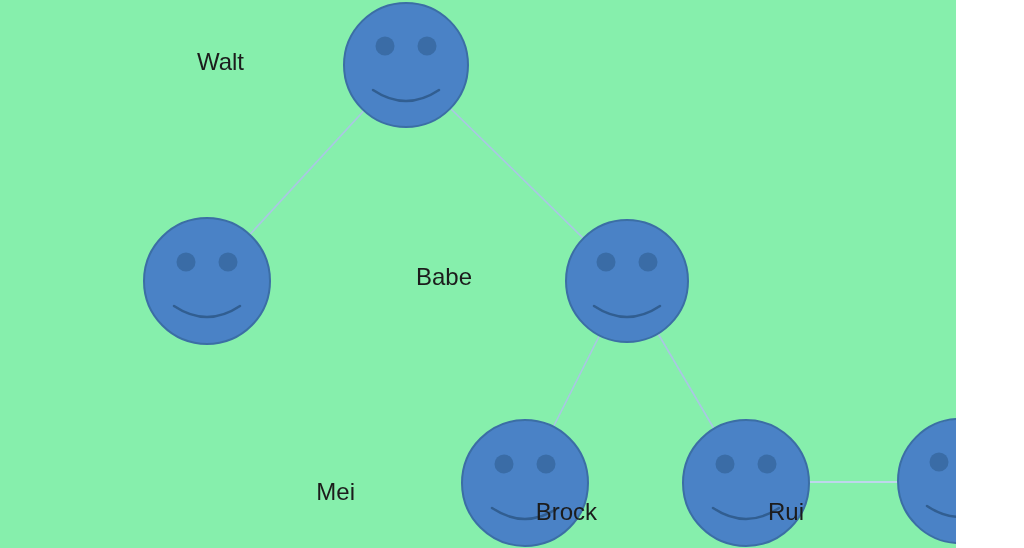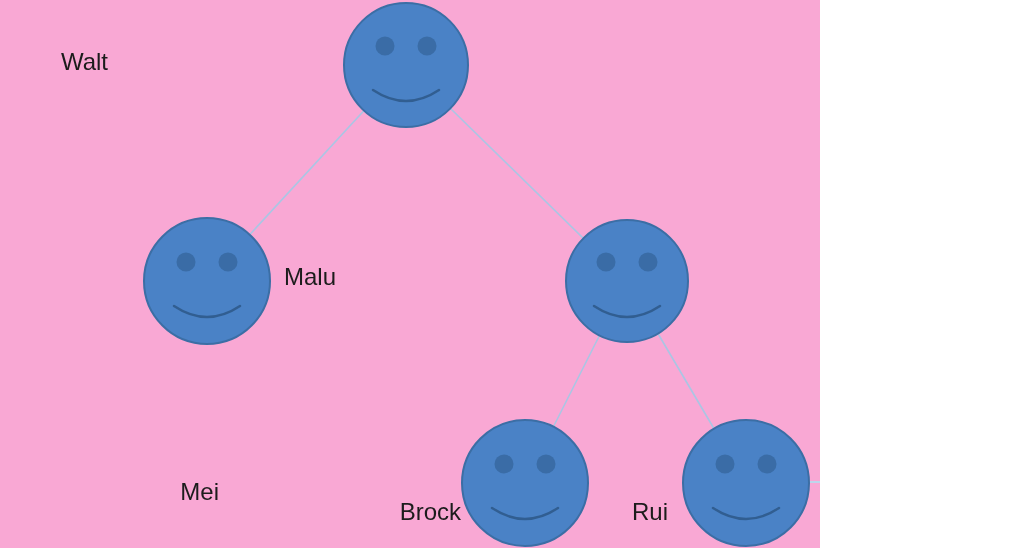--- a/index.html
+++ b/index.html
@@ -3,23 +3,23 @@
 <meta charset="utf-8">
 <style>
   html, body {
     margin: 0;
     padding: 0;
     background: #ffffff;
     font-family: "Liberation Sans", sans-serif;
   }
   .canvas {
     position: relative;
-    width: 820px;
+    width: 956px;
     height: 548px;
-    background: #f9a8d4;
+    background: #86efac;
     overflow: hidden;
   }
   svg.graph {
     position: absolute;
     left: 0;
     top: 0;
     width: 1024px;
     height: 548px;
     display: block;
   }
@@ -110,18 +110,18 @@
 
     <g transform="translate(960,481)">
       <circle class="face" r="62"></circle>
       <circle class="eye" cx="-21" cy="-19" r="9.5"></circle>
       <circle class="eye" cx="21" cy="-19" r="9.5"></circle>
       <path class="smile" d="M -33 25 Q 0 47 33 25"></path>
     </g>
   </svg>
 
   <div class="node-label" id="label-walt">Walt</div>
-  <div class="node-label" id="label-brock">Malu</div>
+  <div class="node-label" id="label-brock">Babe</div>
   <div class="node-label" id="label-mei">Mei</div>
   <div class="node-label" id="label-malu">Brock</div>
   <div class="node-label" id="label-rui">Rui</div>
 
 </div>
 
 </body></html>

